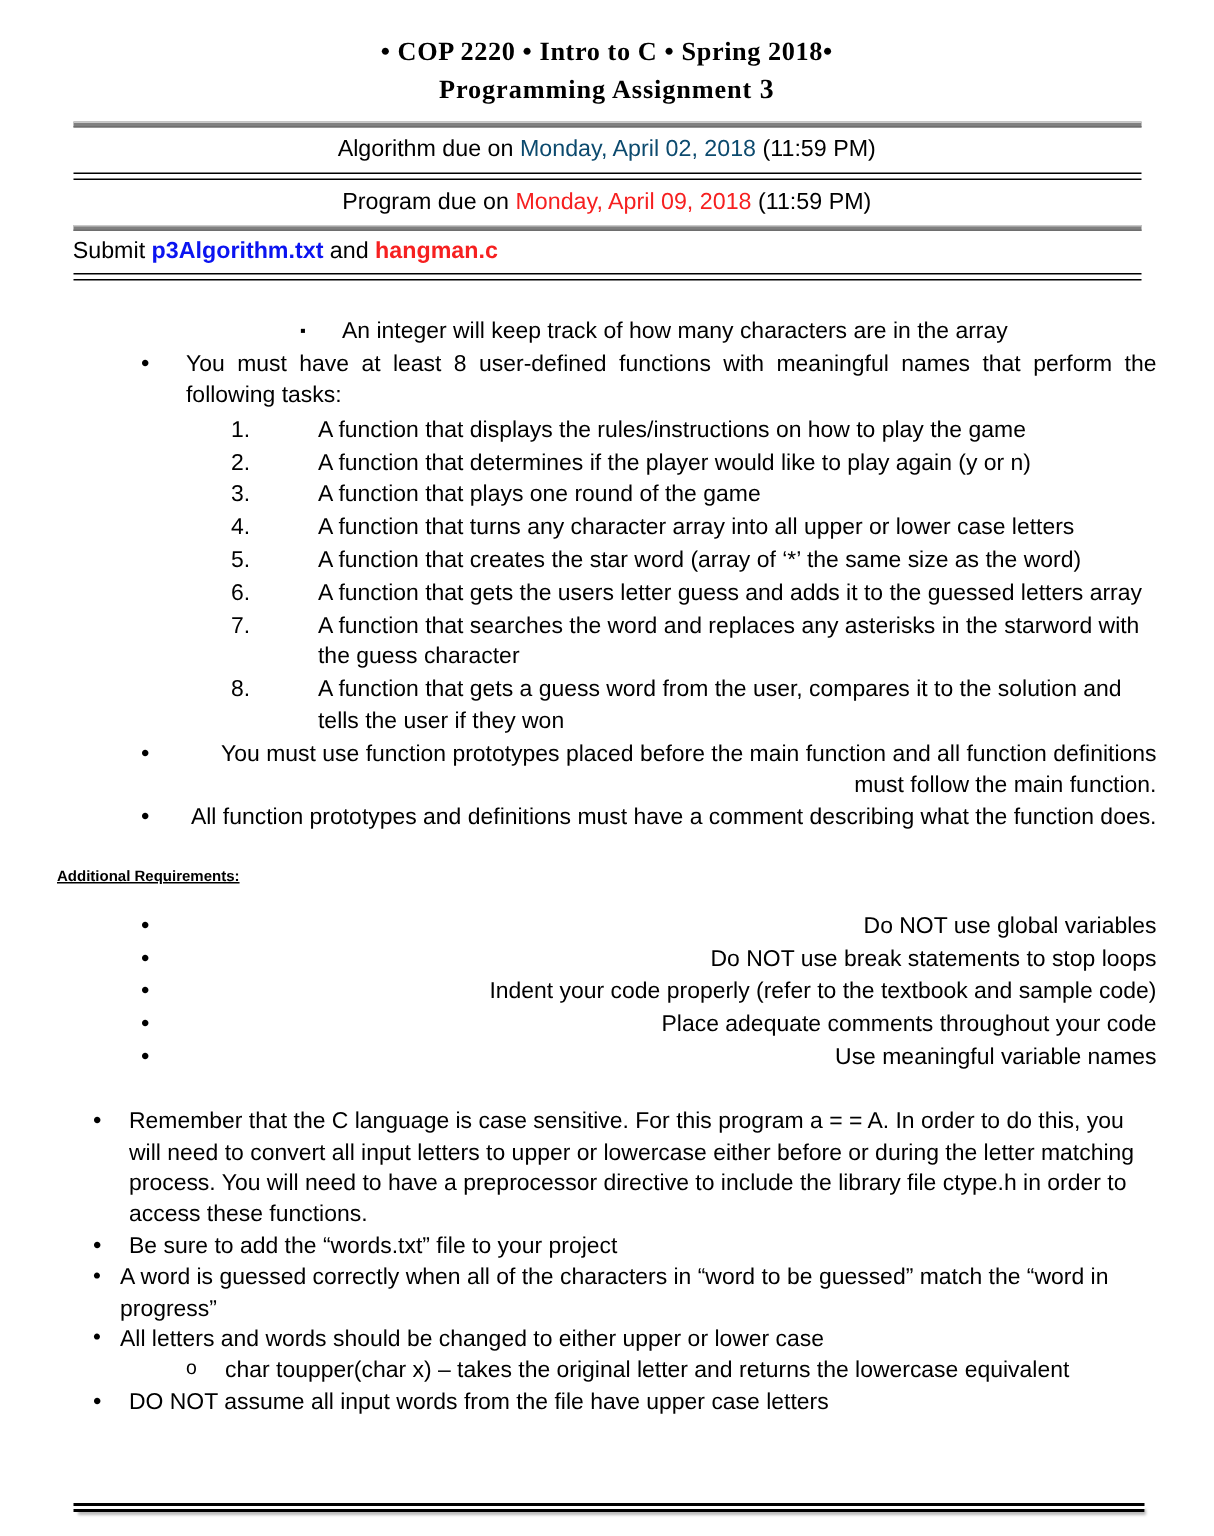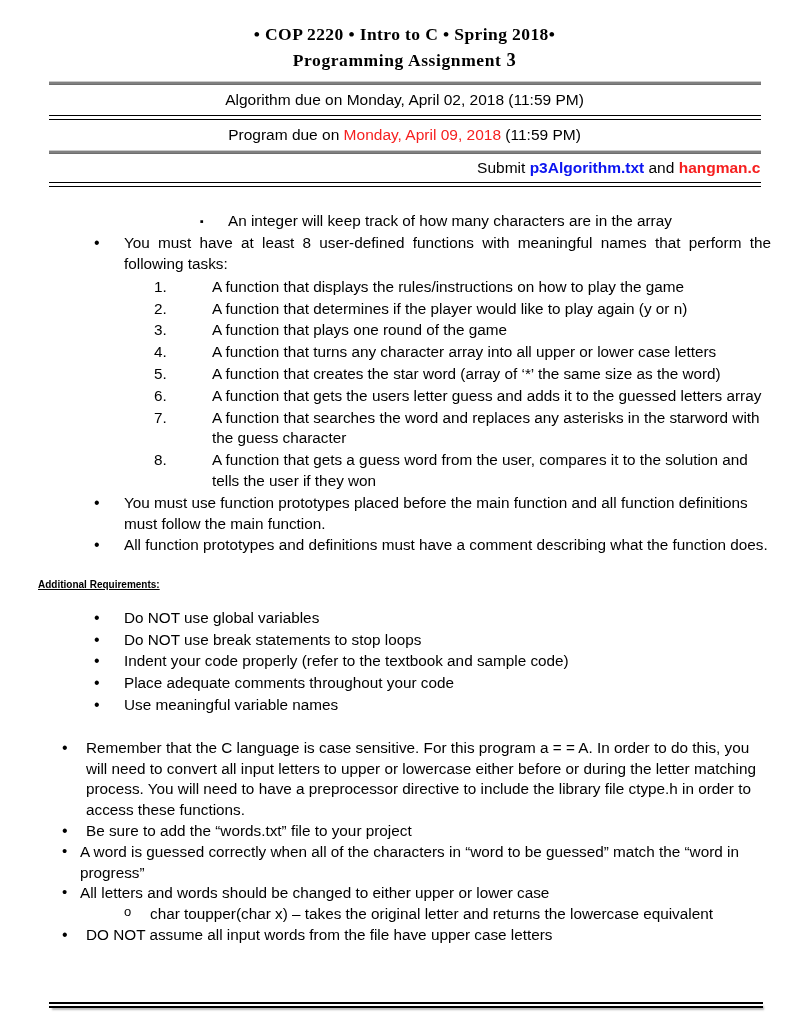--- a/index.html
+++ b/index.html
@@ -57,24 +57,24 @@
     box-sizing: border-box;
   }
 
   
   .due-row {
     text-align: center;
     font-size: 15.5px;
     padding: 5px 0 5px;
     line-height: 1.3;
   }
-  .due-row .blue { color: #000000; }
+  .due-row .blue { color: #0c4a6e; }
   .due-row .red  { color: #f62020; }
   .submit-row {
-    text-align: right;
+    text-align: left;
     font-size: 15.5px;
     padding: 5px 0 5px;
   }
   .submit-row .bblue { color: #0b14f0; font-weight: bold; }
   .submit-row .bred  { color: #f62020; font-weight: bold; }
 
   
   .body-area {
     margin-top: 24px;
     padding: 0 38px 0 62px;
@@ -100,21 +100,21 @@
   .sq-row .mk {
     width: 28px;
     font-size: 11px;
     line-height: 1.85;
   }
 
   
   .b1 { margin-left: 32px; margin-top: 1px; }
   .b1 .mk { width: 30px; font-size: 16px; line-height: 1.2; }
   .b1 .tx { text-align: justify; text-justify: inter-word; padding-right: 0px; }
-  .b1 .tx.nojust { text-align: left; }
+  .b1 .tx.nojust { text-align: right; }
 
   
   .num-list {
     margin-left: 92px;
     margin-top: 2px;
   }
   .num-row { display: flex; align-items: flex-start; margin-top: 1px; }
   .num-row .mk { width: 26px; flex: 0 0 26px; }
   .num-row .tx { flex: 1 1 auto; margin-left: 32px; }
 

